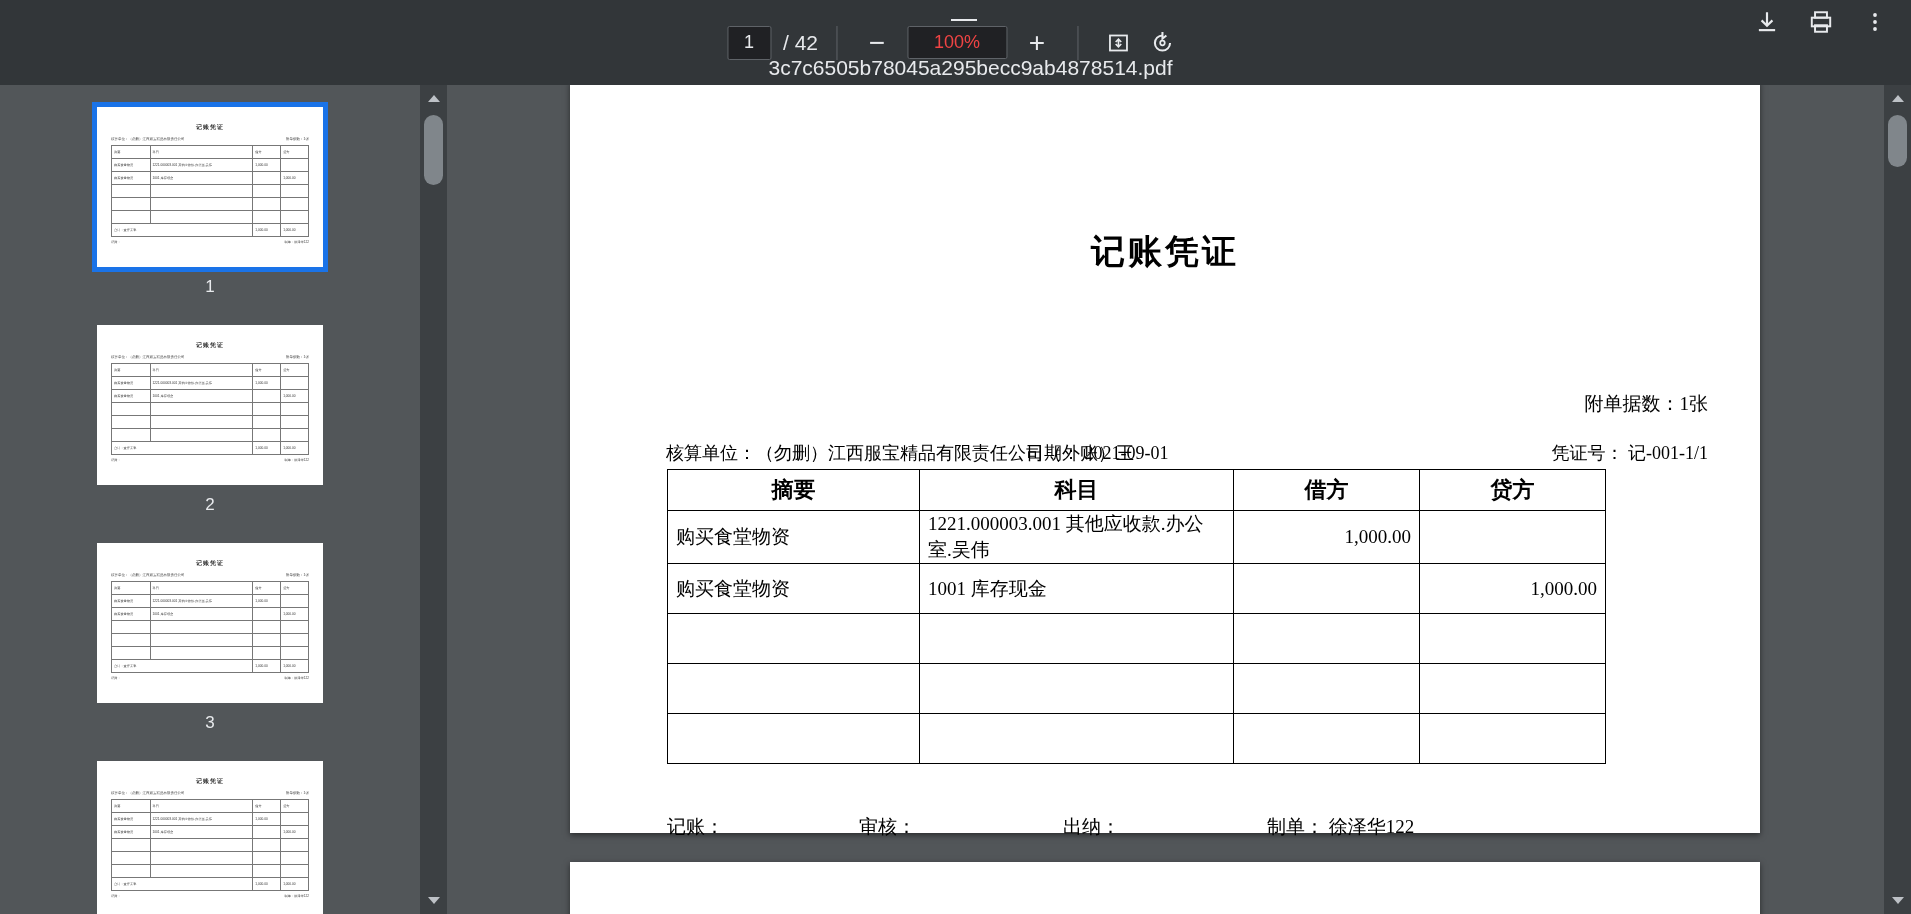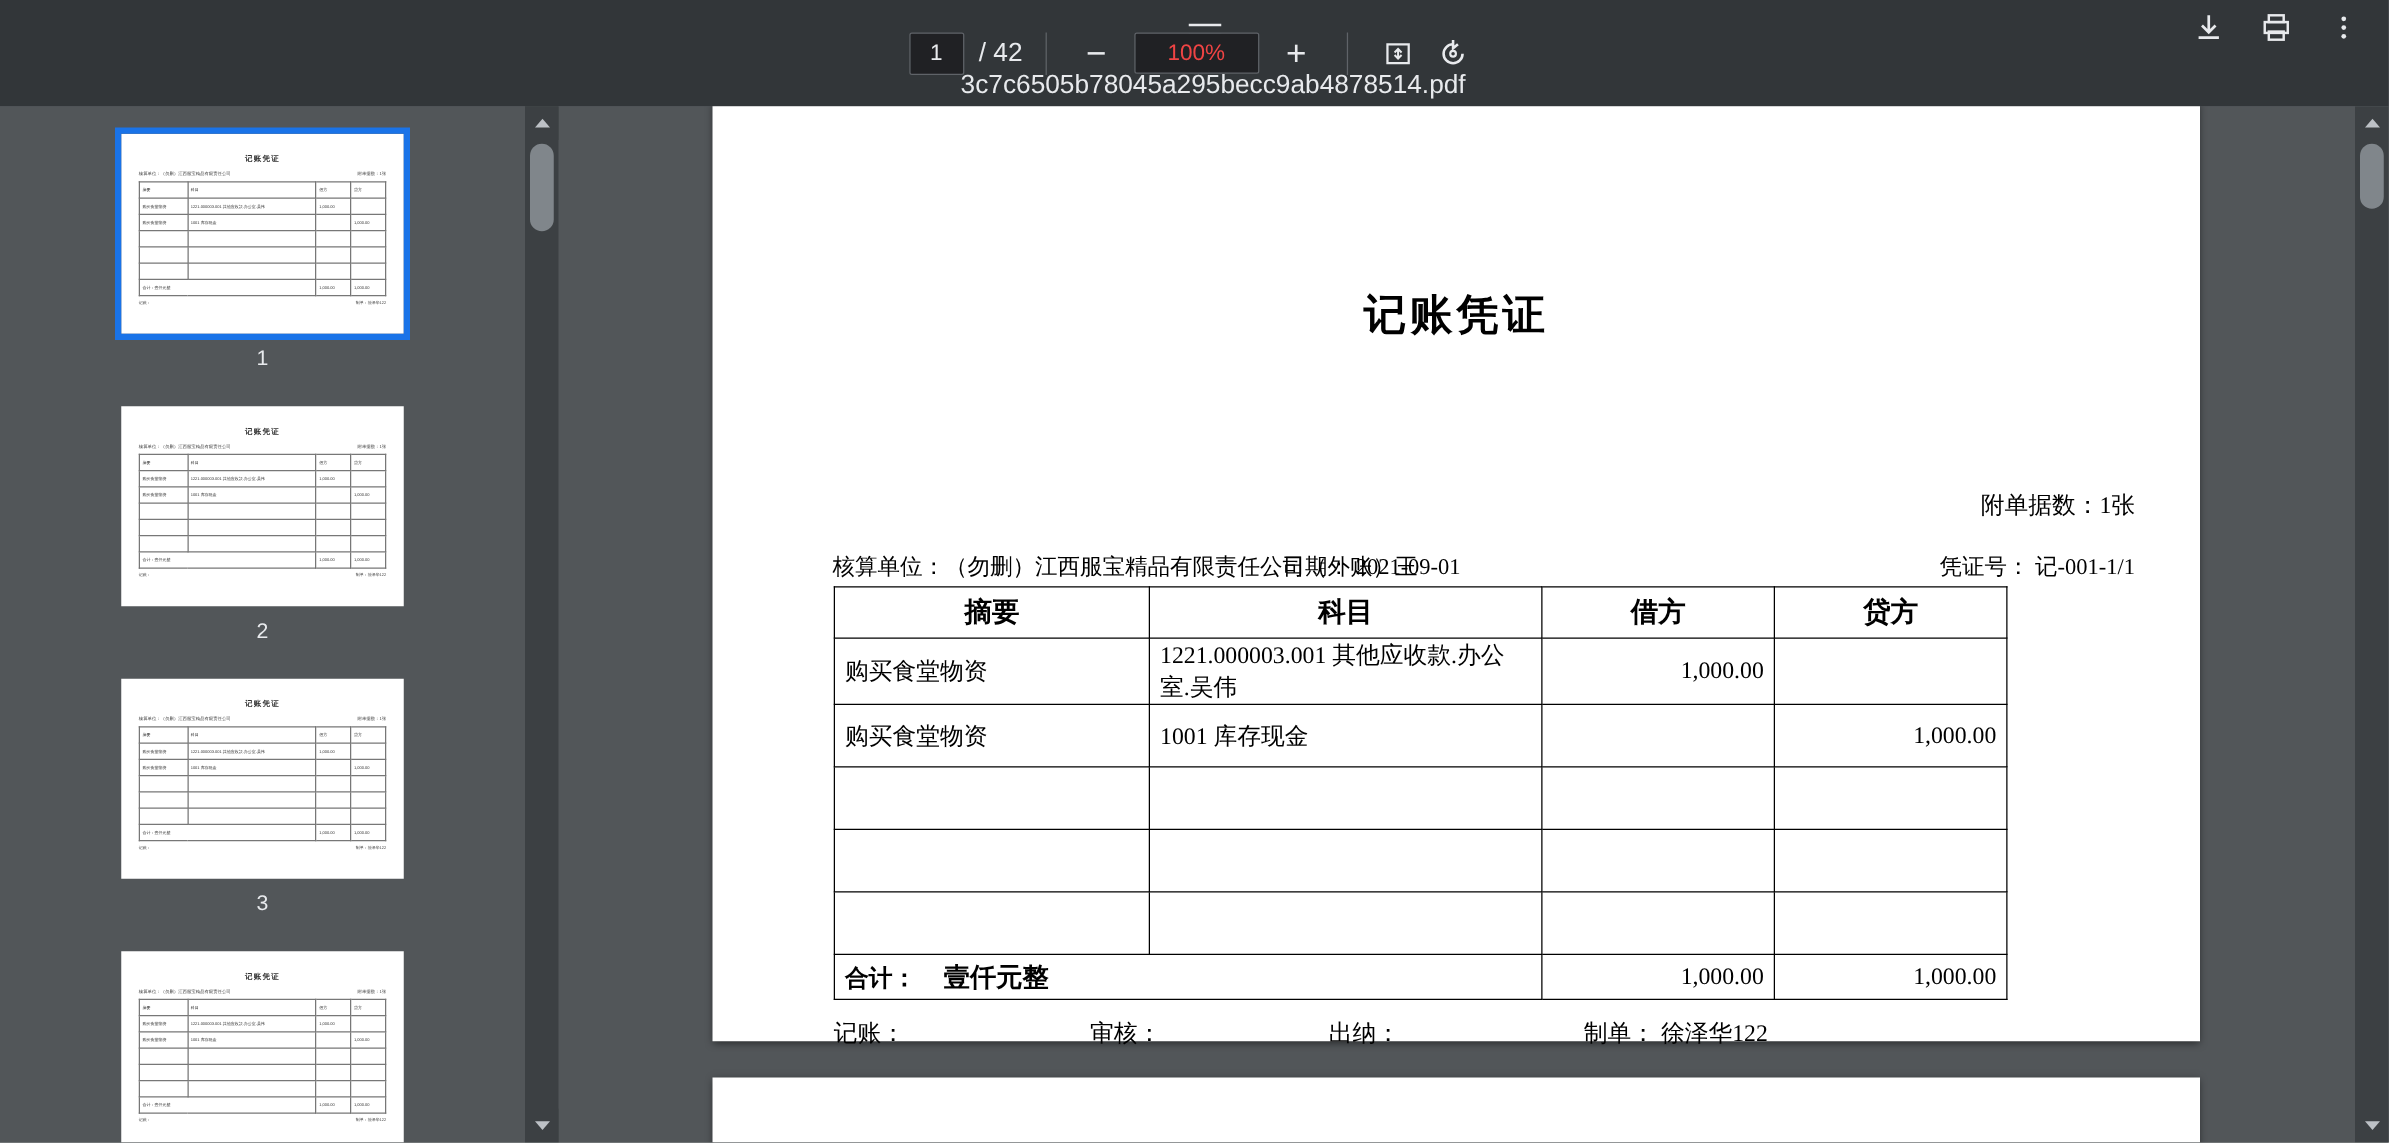--- a/index.html
+++ b/index.html
@@ -330,21 +330,21 @@
   }
   .v-signs {
     position: absolute;
     left: 97px;
     top: 585px;
     width: 938px;
     font-size: 19px;
   }
   .v-signs span { position: absolute; white-space: nowrap; }
   .sg1 { left: 0; }
-  .sg2 { left: 205px; }
+  .sg2 { left: 192px; }
   .sg3 { left: 396px; }
   .sg4 { left: 600px; }
 
   
   #vs-track {
     position: absolute;
     right: 0; top: 0;
     width: 27px;
     height: 829px;
     background: #3c4043;
@@ -763,27 +763,20 @@
           <td></td>
           <td class="num"></td>
           <td class="num"></td>
         </tr>
         <tr>
           <td></td>
           <td></td>
           <td class="num"></td>
           <td class="num"></td>
         </tr>
-        <tr class="sum-row">
-          <td colspan="2" class="sum-label">
-            <span>合计：</span><span class="sum-amount-cn">壹仟元整</span>
-          </td>
-          <td class="num">1,000.00</td>
-          <td class="num">1,000.00</td>
-        </tr>
       </tbody>
         </table>
 
       <div class="v-signs">
         <span class="sg1">记账：</span>
         <span class="sg2">审核：</span>
         <span class="sg3">出纳：</span>
         <span class="sg4">制单： 徐泽华122</span>
       </div>
 

